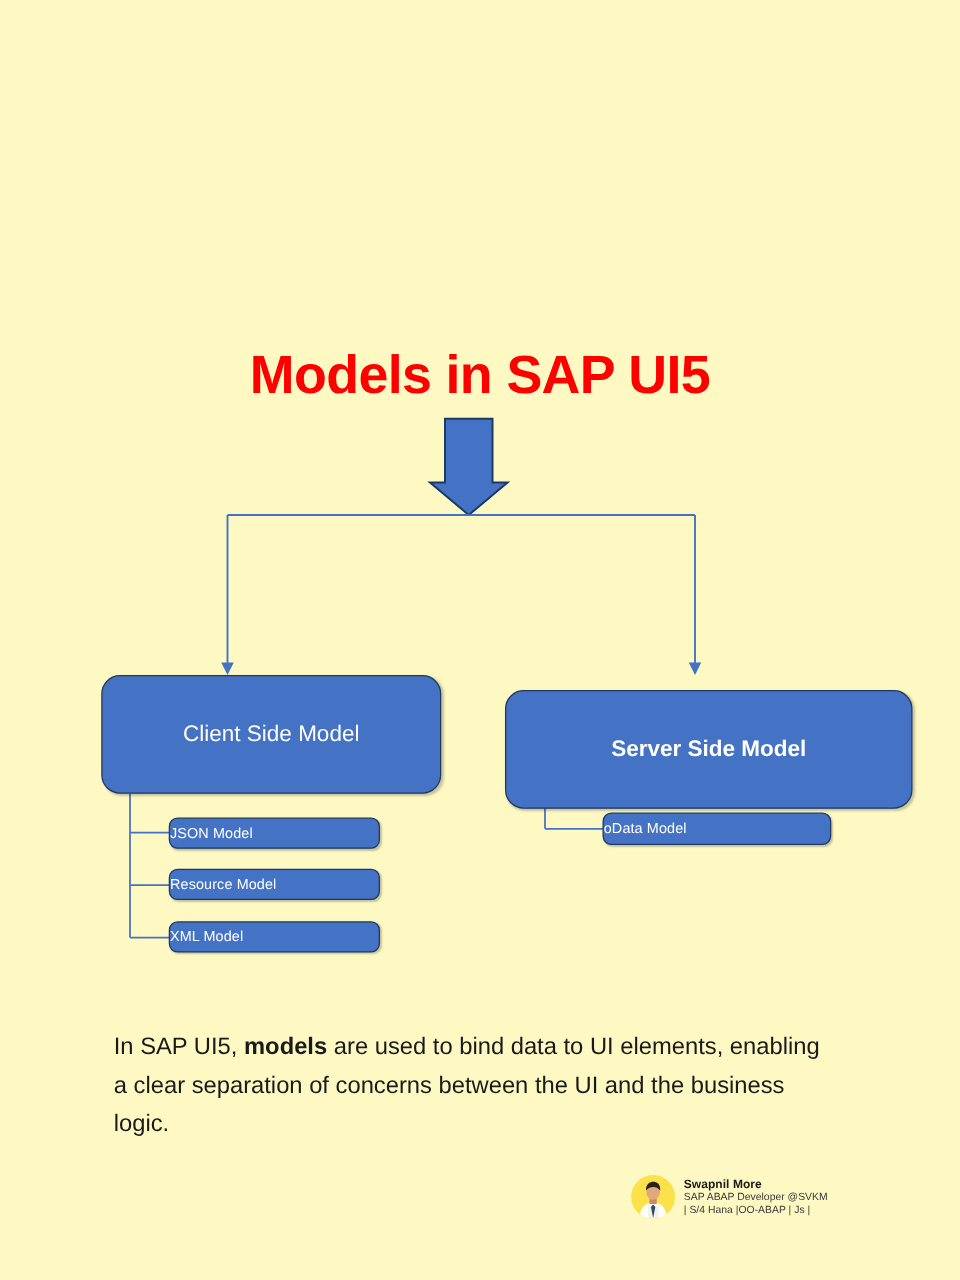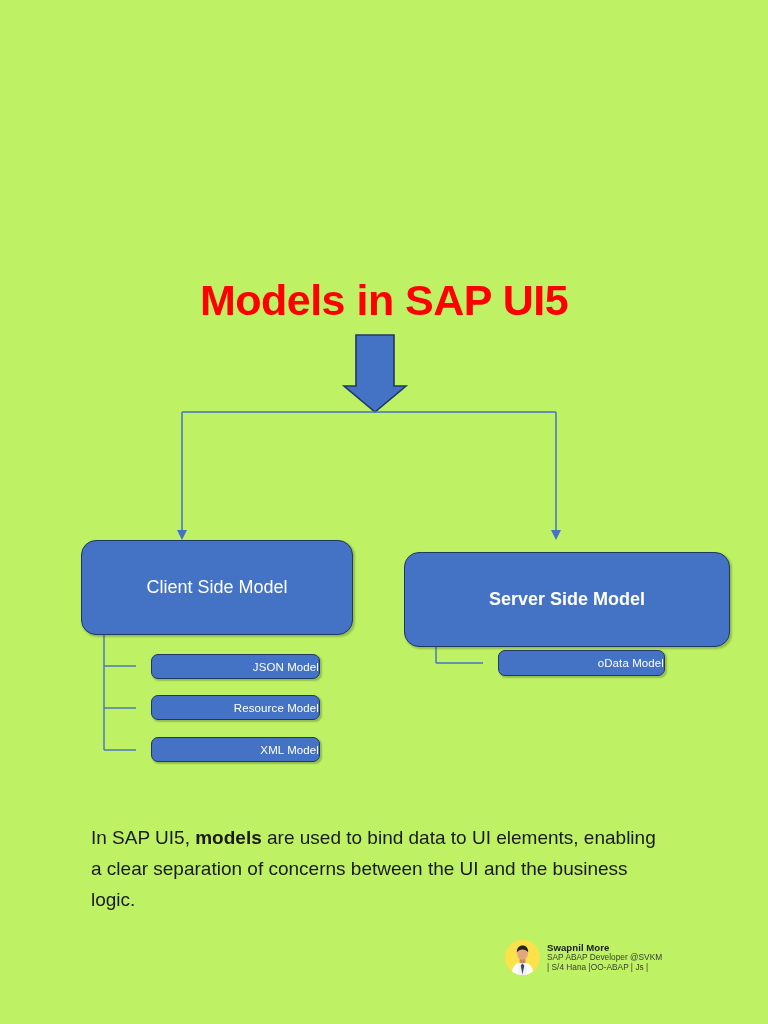--- a/index.html
+++ b/index.html
@@ -12,21 +12,21 @@
     height: 1024px;
     position: relative;
     overflow: hidden;
     font-family: "Liberation Sans", sans-serif;
     -webkit-font-smoothing: antialiased;
   }
 
   .page {
     position: absolute;
     inset: 0;
-    background: #bef264;
+    background: #fef9c3;
   }
 
   
   #page-title {
     position: absolute;
     left: 0;
     top: 278px;
     width: 768px;
     text-align: center;
     font-size: 43px;
@@ -79,31 +79,30 @@
 
   
   .leaf-box {
     position: absolute;
     background: #4472c4;
     border: 1.2px solid #1f3864;
     border-radius: 7px;
     box-sizing: border-box;
     display: flex;
     align-items: center;
-    justify-content: flex-end;
+    justify-content: flex-start;
     color: #ffffff;
     font-size: 11.5px;
     letter-spacing: 0.1px;
     box-shadow: 1.2px 1.2px 1.6px rgba(0,0,0,0.22);
-    margin-left: 16px;
   }
   #box-json-model     { left: 135px; top: 654px; width: 169px; height: 25px; }
   #box-resource-model { left: 135px; top: 695px; width: 169px; height: 25px; }
   #box-xml-model      { left: 135px; top: 737px; width: 169px; height: 25px; }
-  #box-odata-model    { left: 482px; top: 650px; width: 167px; height: 26px; }
+  #box-odata-model    { left: 482px; top: 650px; width: 183px; height: 26px; }
 
   
   #description {
     position: absolute;
     left: 91px;
     top: 823px;
     width: 580px;
     font-size: 19px;
     line-height: 1.62;
     color: #1a1a1a;

